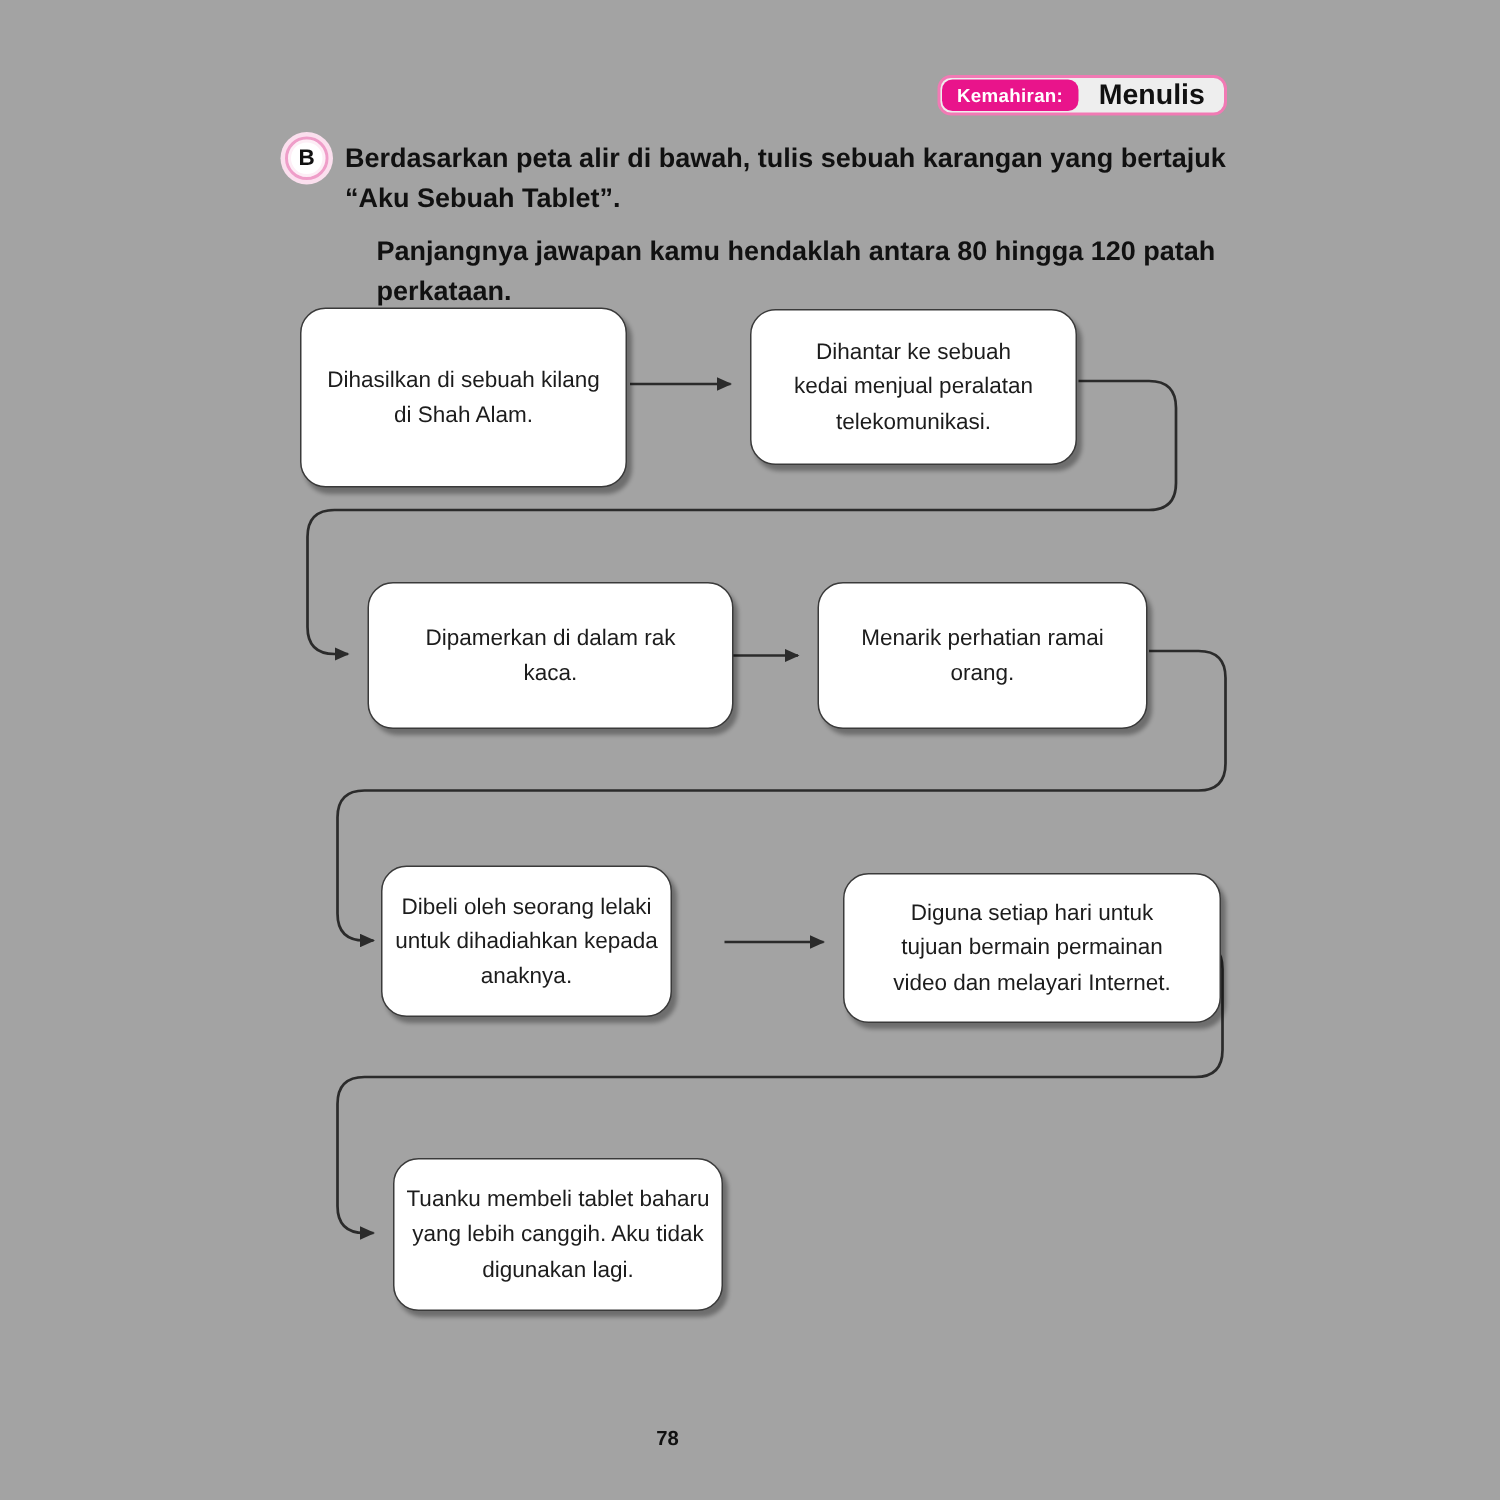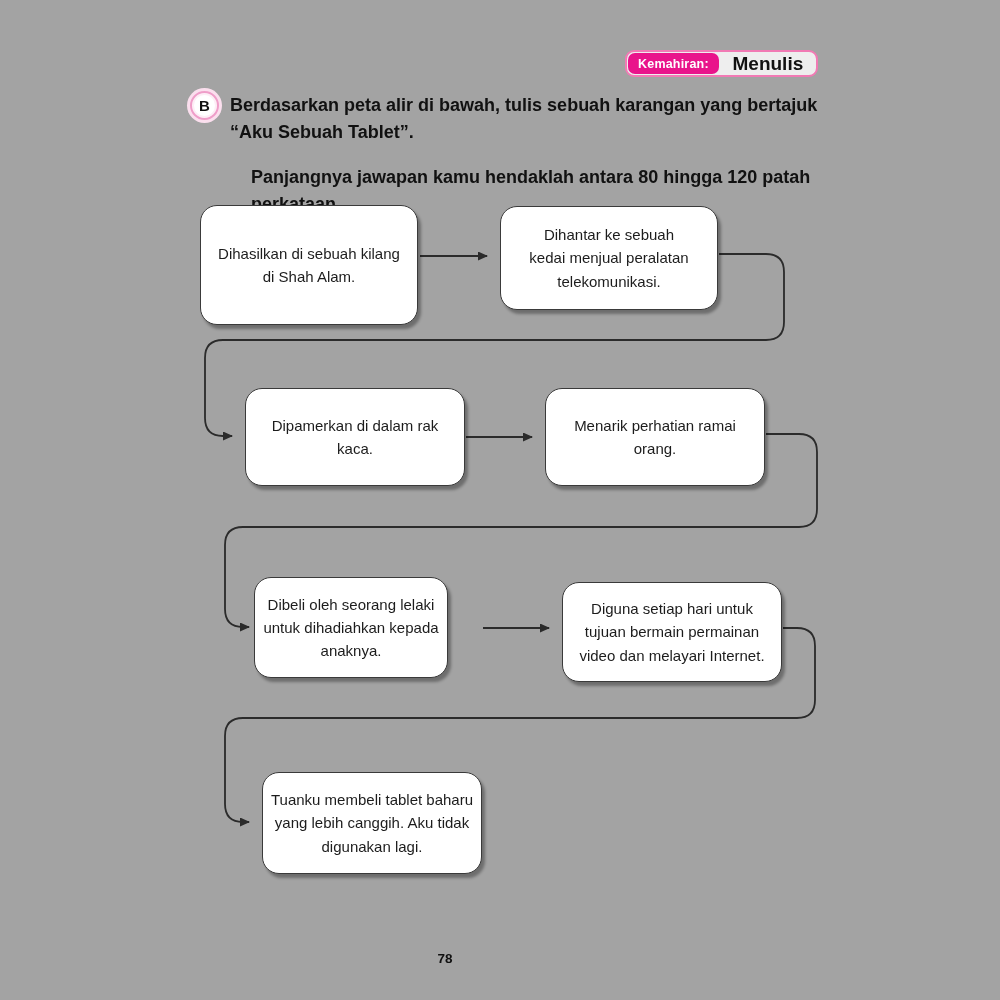--- a/index.html
+++ b/index.html
@@ -66,21 +66,21 @@
   }
   .q-text {
     position: absolute;
     left: 230px; top: 92px;
     width: 600px;
     font-weight: bold;
     font-size: 18px;
     line-height: 1.48;
     color: #111111;
   }
-  .q-text p + p { margin-top: 19px; padding-left: 21px; }
+  .q-text p + p { margin-top: 9px; padding-left: 21px; }
 
   
   .flow-box {
     position: absolute;
     background: #ffffff;
     border: 1.5px solid #3a3a3a;
     border-radius: 17px;
     box-shadow: 3px 4px 3px rgba(0,0,0,0.33);
     display: flex;
     align-items: center;
@@ -88,24 +88,24 @@
     text-align: center;
     padding: 6px;
   }
   .flow-box .box-text {
     font-size: 15px;
     line-height: 1.55;
     color: #1c1c1c;
   }
   .b1 { left: 200px; top: 205px; width: 218px; height: 120px; }
   .b2 { left: 500px; top: 206px; width: 218px; height: 104px; }
-  .b3 { left: 245px; top: 388px; width: 220px; height: 98px;  }
+  .b3 { left: 245px; top: 388px; width: 244px; height: 98px;  }
   .b4 { left: 545px; top: 388px; width: 220px; height: 98px;  }
   .b5 { left: 254px; top: 577px; width: 194px; height: 101px; }
-  .b6 { left: 562px; top: 582px; width: 220px; height: 100px; }
+  .b6 { left: 562px; top: 582px; width: 252px; height: 100px; }
   .b7 { left: 262px; top: 772px; width: 220px; height: 102px; }
   .b1 .box-text { max-width: 190px; }
   .b2 .box-text { max-width: 160px; }
   .b3 .box-text { max-width: 180px; }
   .b4 .box-text { max-width: 175px; }
   .b6 .box-text { max-width: 195px; }
 
   
   .connectors {
     position: absolute;

